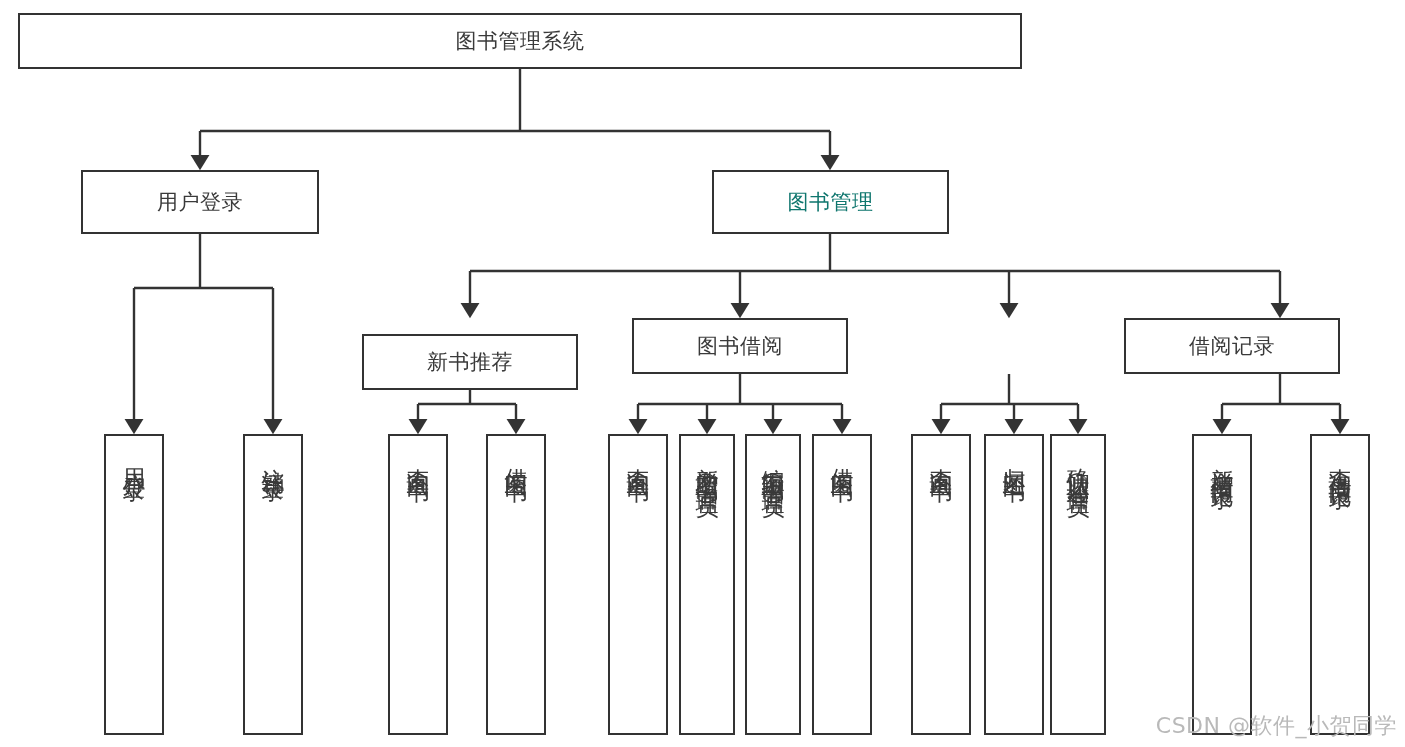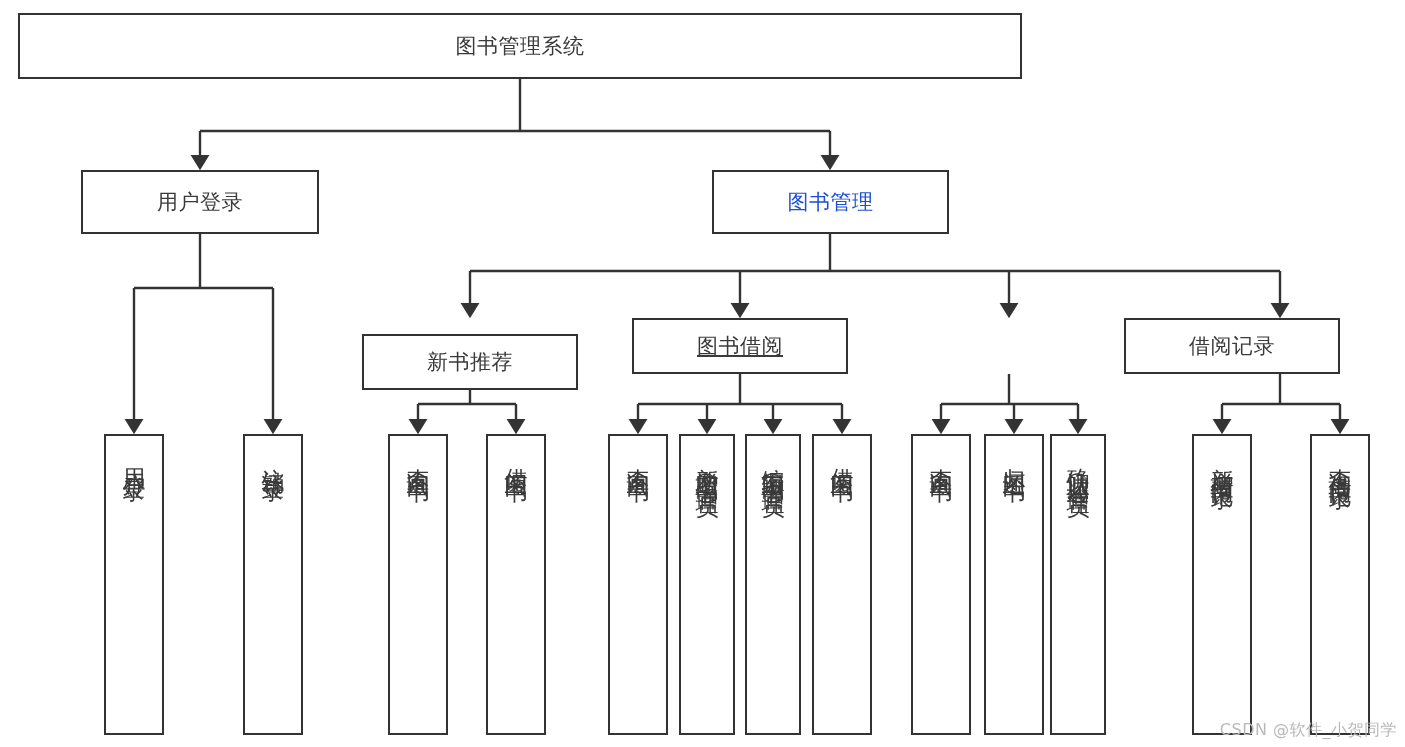--- a/index.html
+++ b/index.html
@@ -54,21 +54,21 @@
     text-orientation: upright;
     font-size: 23px;
     letter-spacing: 4px;
     line-height: 1.0;
     white-space: nowrap;
   }
   #watermark {
     position: absolute;
     right: 8px;
     bottom: 6px;
-    font-size: 16px;
+    font-size: 22px;
     color: #b9b9b9;
     letter-spacing: 0.5px;
     white-space: nowrap;
   }
 </style>
 </head>
 <body>
 
 <div id="canvas" style="background: rgb(255, 255, 255);">
 
@@ -115,36 +115,36 @@
       <path d="M1014,404 L1014,424" marker-end="url(#arrow)"></path>
       <path d="M1078,404 L1078,424" marker-end="url(#arrow)"></path>
 
       <path d="M1280,374 L1280,404"></path>
       <path d="M1222,404 L1340,404"></path>
       <path d="M1222,404 L1222,424" marker-end="url(#arrow)"></path>
       <path d="M1340,404 L1340,424" marker-end="url(#arrow)"></path>
     </g>
   </svg>
 
-  <div class="node horiz" style="left: 18px; top: 13px; width: 1004px; height: 66px; border-color: rgb(51, 51, 51); background: rgb(255, 255, 255);">
+  <div class="node horiz" style="left: 18px; top: 13px; width: 1004px; height: 56px; border-color: rgb(51, 51, 51); background: rgb(255, 255, 255);">
     <span class="label" style="color: rgb(58, 58, 58);">图书管理系统</span>
   </div>
 
   <div class="node horiz" style="left: 81px; top: 170px; width: 238px; height: 64px; border-color: rgb(51, 51, 51); background: rgb(255, 255, 255);">
     <span class="label" style="color: rgb(58, 58, 58);">用户登录</span>
   </div>
   <div class="node horiz" style="left: 712px; top: 170px; width: 237px; height: 64px; border-color: rgb(51, 51, 51); background: rgb(255, 255, 255);">
-    <span class="label" style="color: #1d4ed8;">图书管理</span>
+    <span class="label" style="color: #0f766e;">图书管理</span>
   </div>
 
   <div class="node horiz" style="left: 362px; top: 318px; width: 216px; height: 56px; border-color: rgb(51, 51, 51); background: rgb(255, 255, 255); margin-top: 16px;">
     <span class="label" style="color: rgb(58, 58, 58);">新书推荐</span>
   </div>
   <div class="node horiz" style="left: 632px; top: 318px; width: 216px; height: 56px; border-color: rgb(51, 51, 51); background: rgb(255, 255, 255);">
-    <span class="label" style="color: rgb(58, 58, 58); text-decoration: underline;">图书借阅</span>
+    <span class="label" style="color: rgb(58, 58, 58);">图书借阅</span>
   </div>
   <div class="node horiz" style="left: 1124px; top: 318px; width: 216px; height: 56px; border-color: rgb(51, 51, 51); background: rgb(255, 255, 255);">
     <span class="label" style="color: rgb(58, 58, 58);">借阅记录</span>
   </div>
 
   <div class="node vert" style="left: 104px; top: 434px; width: 60px; height: 301px; border-color: rgb(51, 51, 51); background: rgb(255, 255, 255);">
     <span class="label" style="color: rgb(58, 58, 58);">用户登录</span>
   </div>
   <div class="node vert" style="left: 243px; top: 434px; width: 60px; height: 301px; border-color: rgb(51, 51, 51); background: rgb(255, 255, 255);">
     <span class="label" style="color: rgb(58, 58, 58);">注销登录</span>

